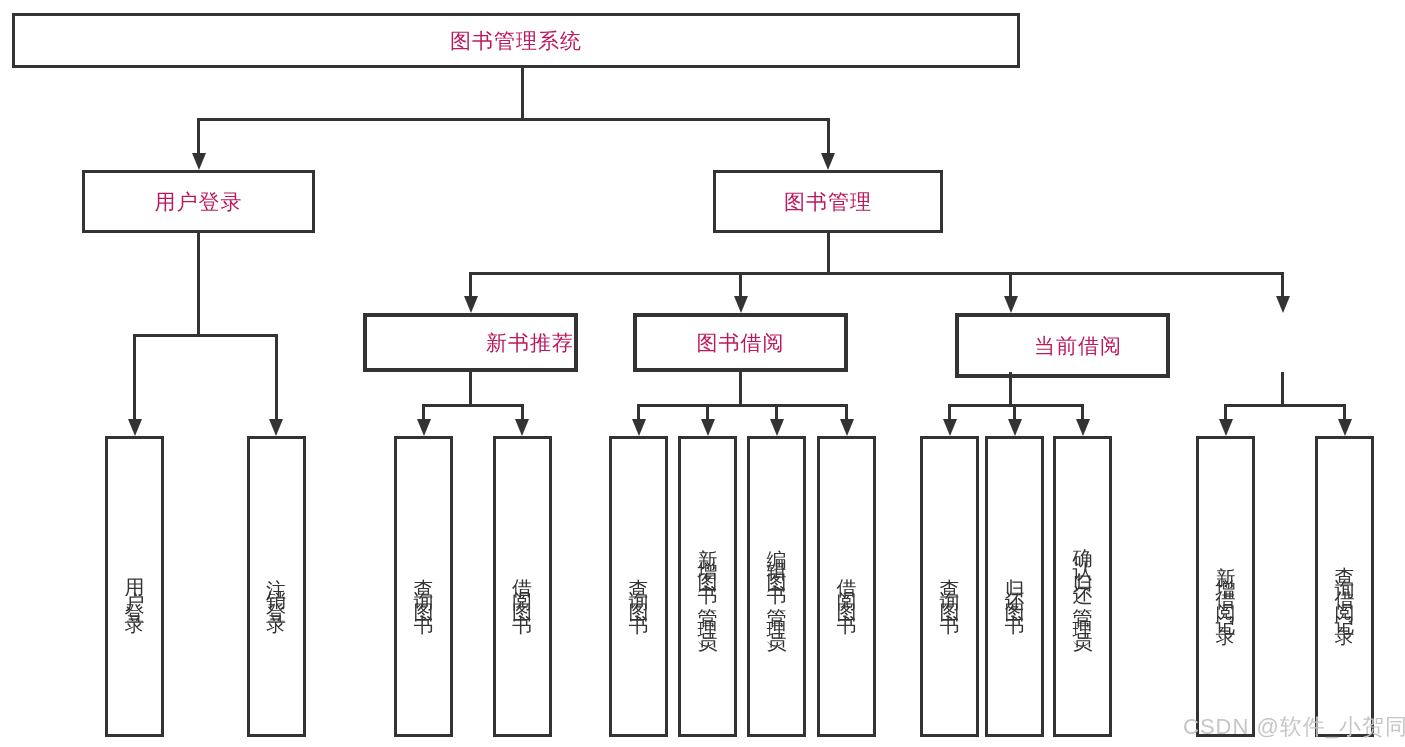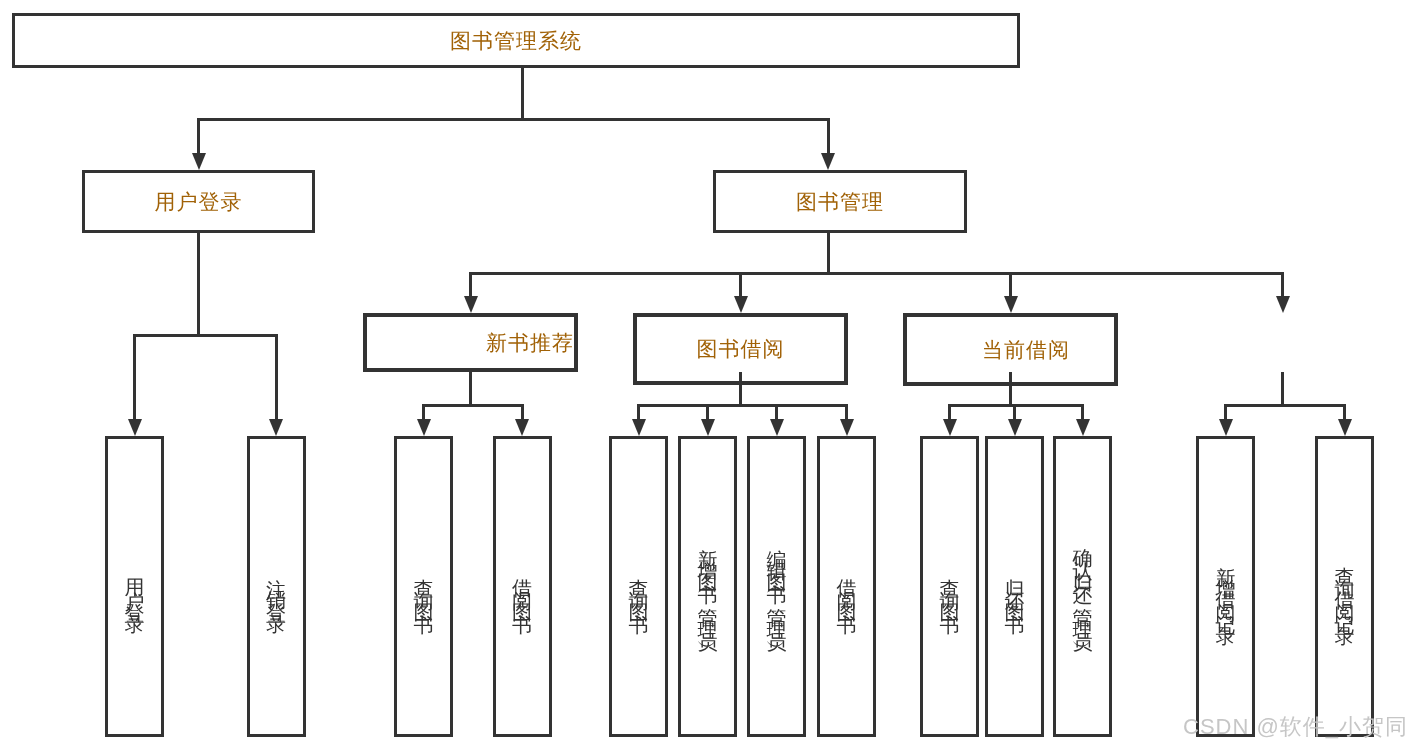--- a/index.html
+++ b/index.html
@@ -17,21 +17,21 @@
   }
   
   .box {
     position: absolute;
     background: #ffffff;
     border: 3px solid #333333;
     display: flex;
     align-items: center;
     justify-content: center;
     font-size: 21px;
-    color: #a16207;
+    color: #be185d;
     letter-spacing: 1px;
   }
   .box.lvl3 { border-width: 4px; }
   
   .leafbox {
     position: absolute;
     top: 436px;
     width: 59px;
     height: 301px;
     background: #ffffff;
@@ -83,21 +83,21 @@
   <div class="vl" style="left:520.5px; top:68px; height:52px;"></div>
   <div class="hl" style="left:197px; top:118px; width:633px;"></div>
   <div class="vl" style="left:197px; top:120px; height:34px;"></div>
   <div class="ah" style="left:191.5px; top:153px;"></div>
   <div class="vl" style="left:826.5px; top:120px; height:34px;"></div>
   <div class="ah" style="left:821px; top:153px;"></div>
 
   <div class="box" style="left:82px; top:170px; width:233px; height:63px;">
     <span>用户登录</span>
   </div>
-  <div class="box" style="left:713px; top:170px; width:254px; height:63px;">
+  <div class="box" style="left:713px; top:170px; width:230px; height:63px;">
     <span>图书管理</span>
   </div>
 
   <div class="vl" style="left:197px; top:233px; height:104px;"></div>
   <div class="hl" style="left:133px; top:334px; width:145px;"></div>
   <div class="vl" style="left:133px; top:336px; height:84px;"></div>
   <div class="ah" style="left:127.5px; top:419px;"></div>
   <div class="vl" style="left:274.5px; top:336px; height:84px;"></div>
   <div class="ah" style="left:269px; top:419px;"></div>
 
@@ -108,24 +108,24 @@
   <div class="vl" style="left:739px; top:274px; height:24px;"></div>
   <div class="ah" style="left:733.5px; top:296px;"></div>
   <div class="vl" style="left:1009px; top:274px; height:24px;"></div>
   <div class="ah" style="left:1003.5px; top:296px;"></div>
   <div class="vl" style="left:1281px; top:274px; height:24px;"></div>
   <div class="ah" style="left:1275.5px; top:296px;"></div>
 
   <div class="box lvl3" style="left:363px; top:313px; width:215px; height:59px;justify-content:flex-end;">
     <span>新书推荐</span>
   </div>
-  <div class="box lvl3" style="left:633px; top:313px; width:215px; height:72px;">
+  <div class="box lvl3" style="left:633px; top:313px; width:215px; height:59px;">
     <span>图书借阅</span>
   </div>
-  <div class="box lvl3" style="left:903px; top:313px; width:215px; height:73px;padding-left:31px;">
+  <div class="box lvl3" style="left:955px; top:313px; width:215px; height:65px;padding-left:31px;">
     <span>当前借阅</span>
   </div>
 
   <div class="vl" style="left:469px; top:372px; height:35px;"></div>
   <div class="hl" style="left:422px; top:404px; width:102px;"></div>
   <div class="vl" style="left:422px; top:406px; height:14px;"></div>
   <div class="ah" style="left:416.5px; top:419px;"></div>
   <div class="vl" style="left:520.5px; top:406px; height:14px;"></div>
   <div class="ah" style="left:515px; top:419px;"></div>
 

